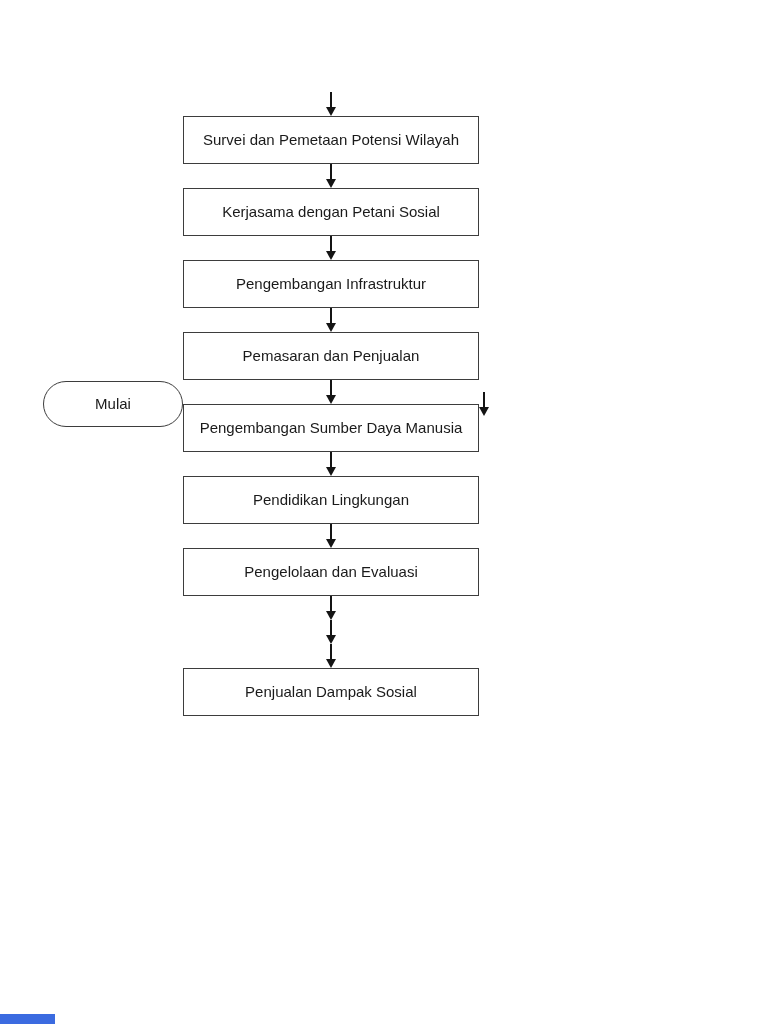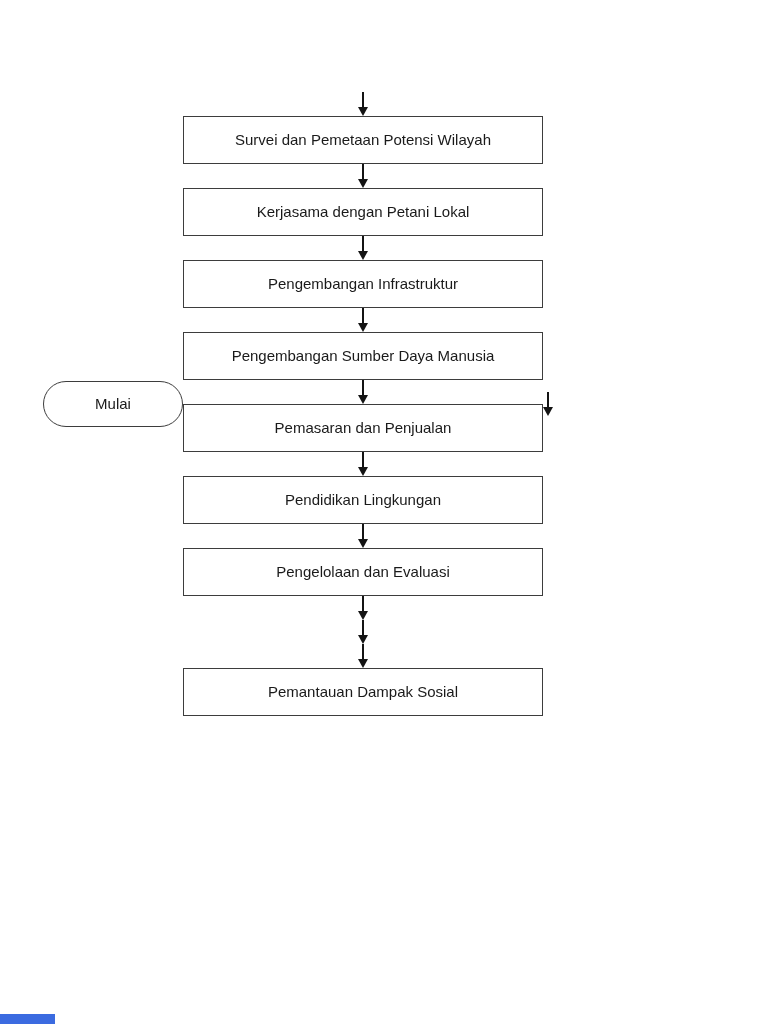--- a/index.html
+++ b/index.html
@@ -40,21 +40,21 @@
     font-size: 15px;
     color: var(--text-color, #1a1a1a);
     line-height: 1.1;
   }
   .terminator {
     width: 140px;
     height: 46px;
     border-radius: 23px;
   }
   .box {
-    width: 360px;
+    width: 296px;
     height: 48px;
   }
   .connector {
     height: 24px;
     display: flex;
     flex-direction: column;
     align-items: center;
   }
   .connector .line {
     width: 2px;
@@ -96,51 +96,51 @@
       <span>Survei dan Pemetaan Potensi Wilayah</span>
     </div>
   </div>
 
   <div class="step">
     <div class="connector">
       <div class="line"></div>
       <div class="head"></div>
     </div>
     <div class="node box">
-      <span>Kerjasama dengan Petani Lokal</span>
+      <span>Kerjasama dengan Petani Sosial</span>
     </div>
   </div>
 
   <div class="step">
     <div class="connector">
       <div class="line"></div>
       <div class="head"></div>
     </div>
     <div class="node box">
       <span>Pengembangan Infrastruktur</span>
     </div>
   </div>
 
   <div class="step">
     <div class="connector">
       <div class="line"></div>
       <div class="head"></div>
     </div>
     <div class="node box">
-      <span>Pengembangan Sumber Daya Manusia</span>
+      <span>Pemasaran dan Penjualan</span>
     </div>
   </div>
 
   <div class="step">
     <div class="connector">
       <div class="line"></div>
       <div class="head"></div>
     </div>
     <div class="node box">
-      <span>Pemasaran dan Penjualan</span>
+      <span>Pengembangan Sumber Daya Manusia</span>
     </div>
   </div>
 
   <div class="step">
     <div class="connector">
       <div class="line"></div>
       <div class="head"></div>
     </div>
     <div class="node box">
       <span>Pendidikan Lingkungan</span>
@@ -170,21 +170,21 @@
       <div class="head"></div>
     </div>
   </div>
 
   <div class="step">
     <div class="connector">
       <div class="line"></div>
       <div class="head"></div>
     </div>
     <div class="node box">
-      <span>Pemantauan Dampak Sosial</span>
+      <span>Penjualan Dampak Sosial</span>
     </div>
   </div>
 </div>
 
   <div class="connector">
     <div class="line"></div>
     <div class="head"></div>
   </div>
 
 

